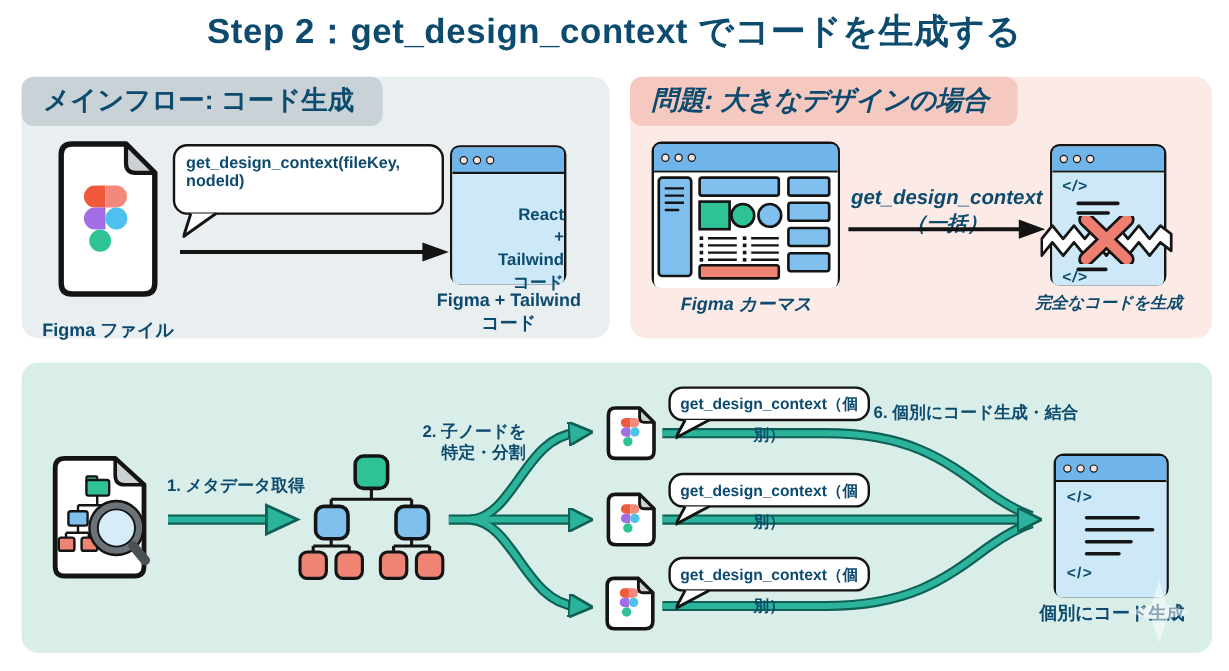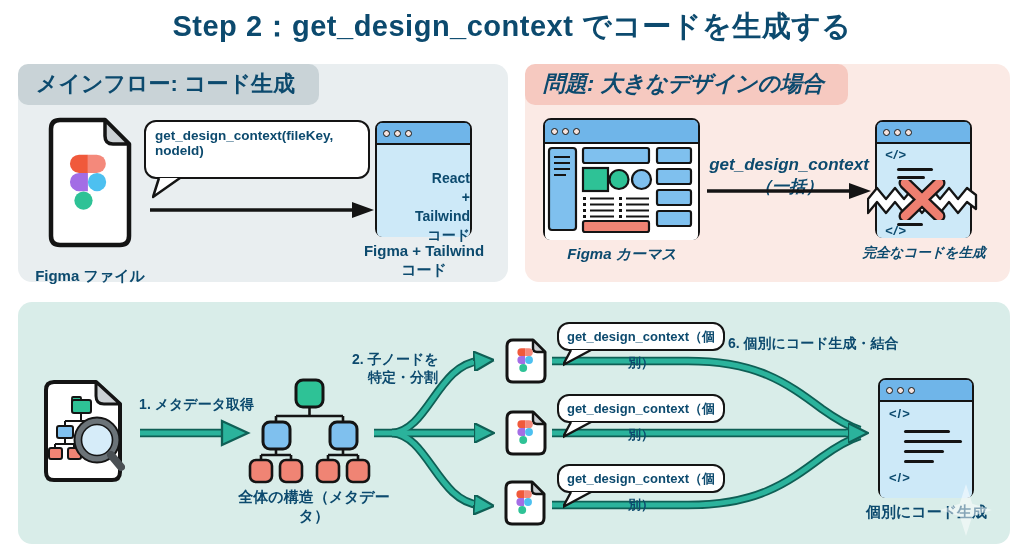--- a/index.html
+++ b/index.html
@@ -240,21 +240,20 @@
         <path d="M63.5,29 V38 M30,38 H97 M30,38 V44 M97,38 V44 M30,71 V77 M15,77 H45 M15,77 V82 M45,77 V82 M97,71 V77 M82,77 H112 M82,77 V82 M112,77 V82"></path>
       </g>
       <rect x="50" y="2" width="27" height="27" rx="7" fill="#2ec296" stroke="#141414" stroke-width="3"></rect>
       <rect x="17" y="44" width="27" height="27" rx="7" fill="#7fc0ee" stroke="#141414" stroke-width="3"></rect>
       <rect x="84" y="44" width="27" height="27" rx="7" fill="#7fc0ee" stroke="#141414" stroke-width="3"></rect>
       <rect x="4" y="82" width="22" height="22" rx="6" fill="#f08474" stroke="#141414" stroke-width="2.6"></rect>
       <rect x="34" y="82" width="22" height="22" rx="6" fill="#f08474" stroke="#141414" stroke-width="2.6"></rect>
       <rect x="71" y="82" width="22" height="22" rx="6" fill="#f08474" stroke="#141414" stroke-width="2.6"></rect>
       <rect x="101" y="82" width="22" height="22" rx="6" fill="#f08474" stroke="#141414" stroke-width="2.6"></rect>
     </svg>
-    <div class="cap f15" style="left:212px;top:186px;width:168px;">全体の構造（メタデータ）</div>
 
     <div class="lbl f14" style="left:334px;top:48px;width:118px;font-size:14px;">
       <div>2. 子ノードを</div>
       <div style="padding-left:16px;">特定・分割</div>
     </div>
 
     <svg class="abs" style="left:485px;top:35px;" width="46" height="48" viewBox="0 0 46 48">
       <path d="M4,9 Q4,3 10,3 H30 L42,15 V39 Q42,45 36,45 H10 Q4,45 4,39 Z" fill="#fff" stroke="#141414" stroke-width="3" stroke-linejoin="round"></path>
       <path d="M30,3 V11 Q30,15 34,15 H42 Z" fill="#ccd1d4" stroke="#141414" stroke-width="2.4" stroke-linejoin="round"></path>
       <g transform="translate(14,11) scale(0.27)">

